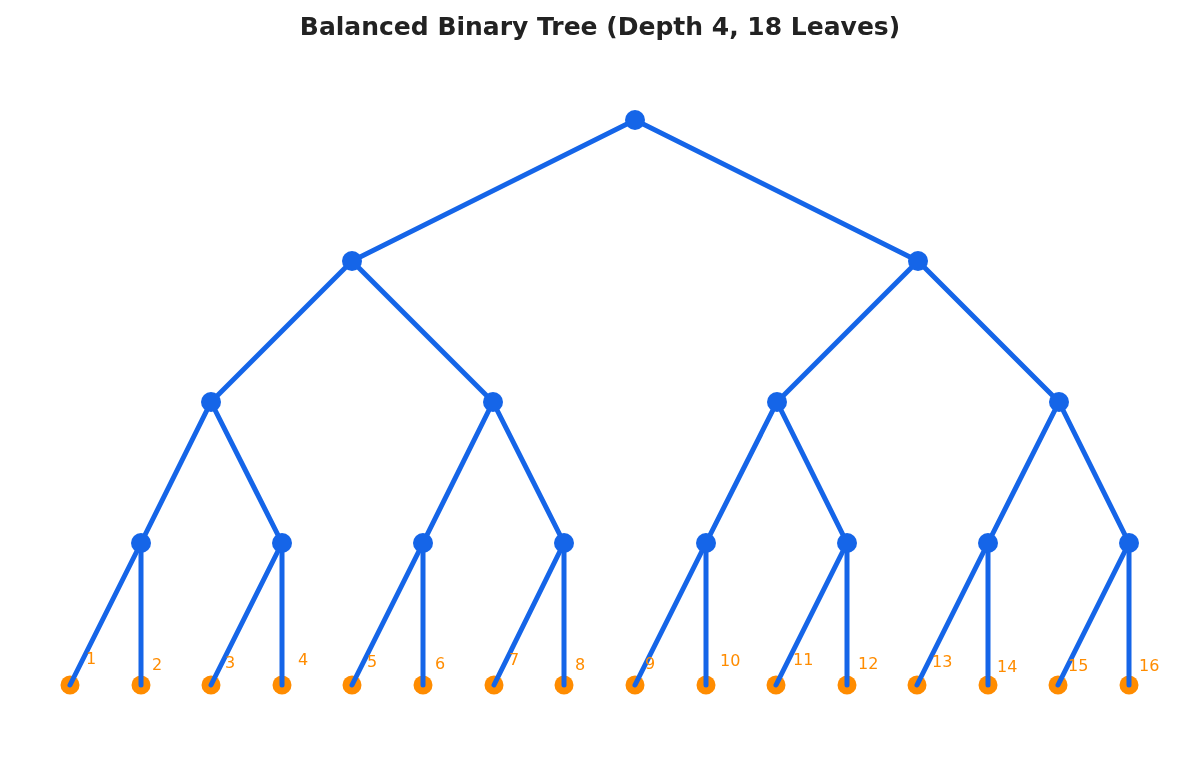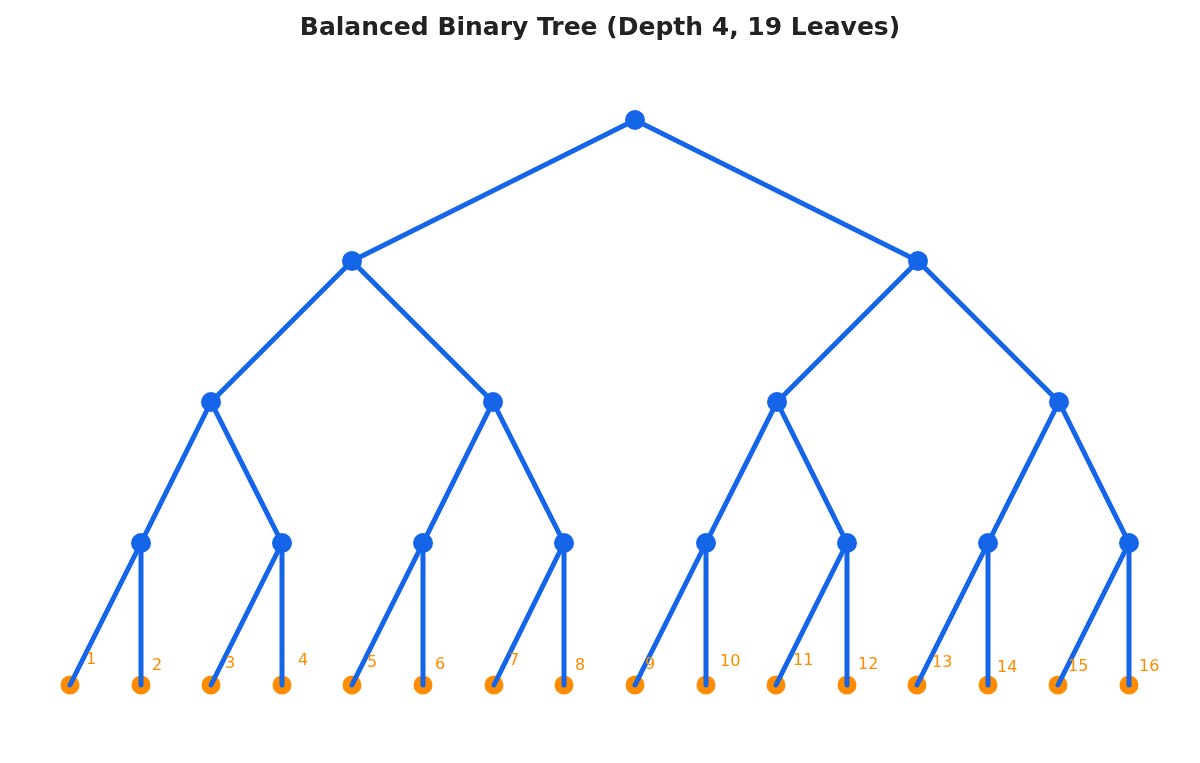--- a/index.html
+++ b/index.html
@@ -4,21 +4,21 @@
   <style>
     html, body { margin: 0; padding: 0; background: #ffffff; }
     body { width: 1200px; height: 763px; position: relative; overflow: hidden; font-family: "DejaVu Sans", sans-serif; }
     .title { position: absolute; left: 0; top: 12px; width: 1200px; text-align: center; font-size: 25px; font-weight: bold; color: #222222; letter-spacing: 0px; }
     svg { position: absolute; left: 0; top: 0; }
     .leaf-label { font-family: "DejaVu Sans", sans-serif; font-size: 16px; fill: #ff8c00; }
   </style>
 </head>
 <body>
 
-<div class="title">Balanced Binary Tree (Depth 4, 19 Leaves)</div>
+<div class="title">Balanced Binary Tree (Depth 4, 18 Leaves)</div>
 
 <svg id="tree-svg" width="1200" height="763">
   <g>
       <circle cx="1129" cy="685" r="9.5" fill="#ff8c00"></circle>
       <circle cx="1058" cy="685" r="9.5" fill="#ff8c00"></circle>
       <circle cx="988" cy="685" r="9.5" fill="#ff8c00"></circle>
       <circle cx="917" cy="685" r="9.5" fill="#ff8c00"></circle>
       <circle cx="847" cy="685" r="9.5" fill="#ff8c00"></circle>
       <circle cx="776" cy="685" r="9.5" fill="#ff8c00"></circle>
       <circle cx="706" cy="685" r="9.5" fill="#ff8c00"></circle>

